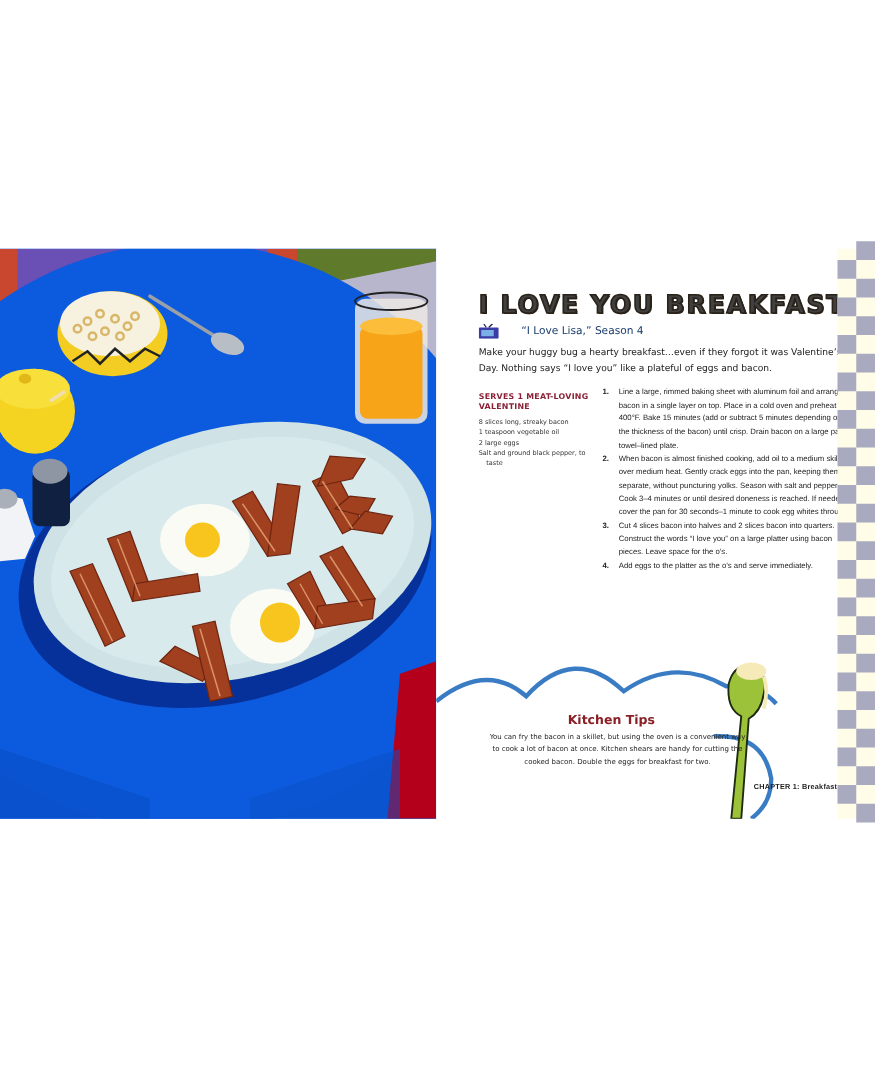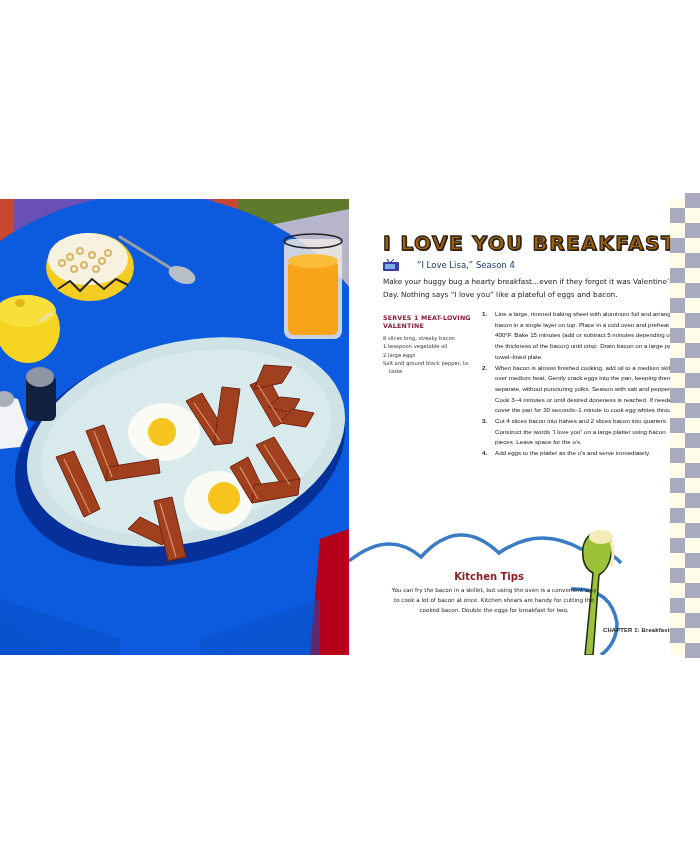--- a/index.html
+++ b/index.html
@@ -8,21 +8,21 @@
     .photo { position:absolute; left:0; top:0; width:349px; height:456px; overflow:hidden; background:#0c58d8; }
     .photo svg { display:block; }
     .page { position:absolute; left:349px; top:0; width:351px; height:456px; background:#fff; }
     .checker { position:absolute; right:0; top:0; width:30px; height:456px;
       background-color:#fffde8;
       background-image:
         linear-gradient(45deg, transparent 0, transparent 0),
         repeating-linear-gradient(transparent 0 0);
     }
     .checker .cell { position:absolute; width:15px; height:15px; }
-    .title { position:absolute; left:34px; top:32px; font-family:"DejaVu Sans", sans-serif; font-weight:bold; font-size:20px; letter-spacing:1.5px; color:#a16207; -webkit-text-stroke:1.3px #2a2218; text-shadow: 1px 1px 0 #2a2218; }
+    .title { position:absolute; left:34px; top:32px; font-family:"DejaVu Sans", sans-serif; font-weight:bold; font-size:20px; letter-spacing:1.5px; color:#404040; -webkit-text-stroke:1.3px #2a2218; text-shadow: 1px 1px 0 #2a2218; }
     .episode { position:absolute; left:34px; top:60px; display:flex; align-items:center; gap:18px; }
     .tv-icon { width:16px; height:12px; }
     .episode-text { font-size:8.5px; color:#1a3d6e; font-family:"DejaVu Sans", sans-serif; }
     .intro { position:absolute; left:34px; top:77px; width:300px; font-size:7.3px; line-height:12.5px; color:#222; }
     .serves { position:absolute; left:34px; top:115px; width:90px; font-size:6.3px; font-weight:bold; color:#8a1f36; line-height:8px; letter-spacing:0.2px; }
     .ingredients { position:absolute; left:34px; top:135px; width:100px; list-style:none; margin:0; padding:0; font-size:5.2px; line-height:8.3px; color:#333; }
     .ingredients li { margin:0; padding:0; }
     .ingredients li.indent { padding-left:6px; text-indent:-6px; }
     .steps { position:absolute; left:133px; top:110px; width:200px; margin:0; padding:0; list-style:none; font-size:6.2px; line-height:10.7px; color:#222; font-family:"Liberation Sans", sans-serif; }
     .steps li { position:relative; padding-left:13px; }

